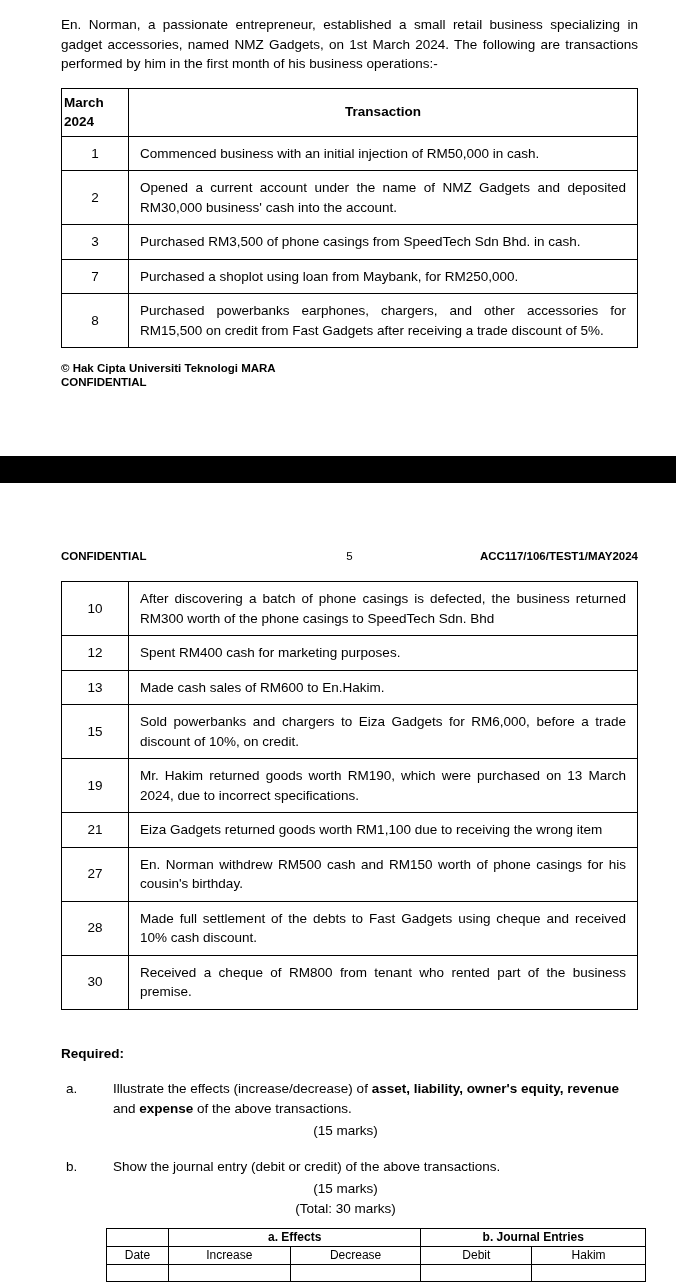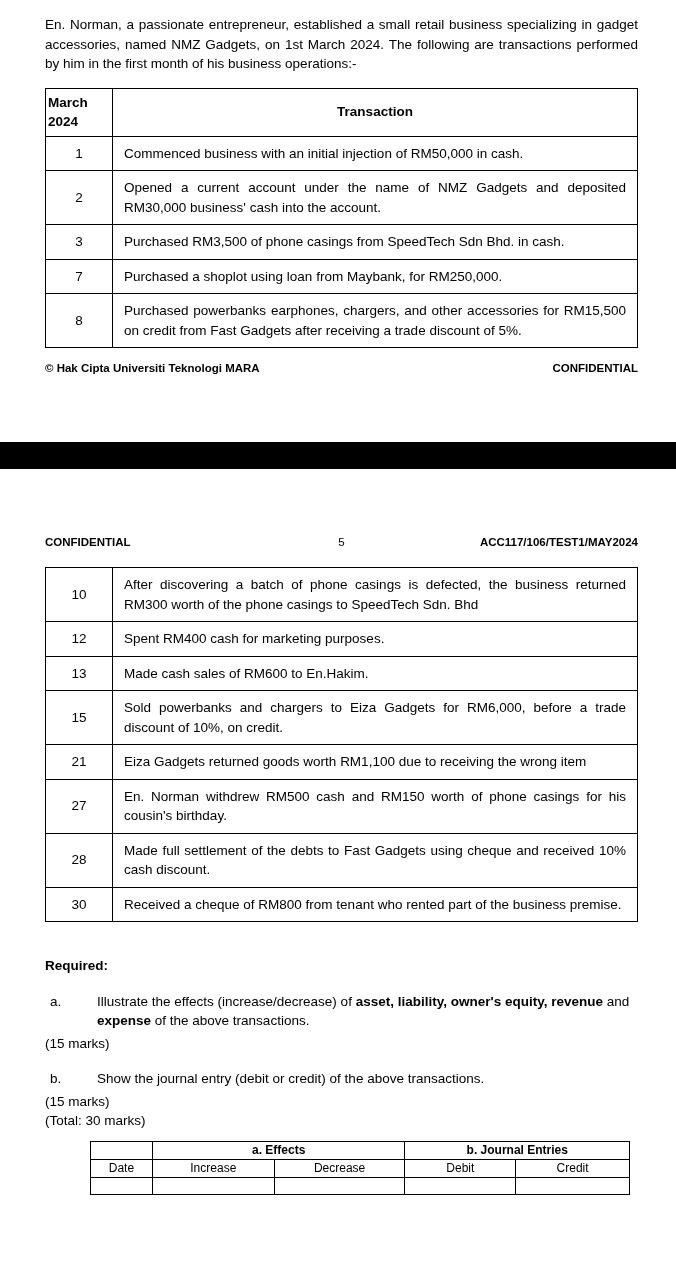--- a/index.html
+++ b/index.html
@@ -2,48 +2,48 @@
 <html><head>
 <meta charset="utf-8">
 <style>
   * { margin:0; padding:0; box-sizing:border-box; }
   html,body { background:#ffffff; }
   body {
     width:676px; min-height:1284px;
     font-family:"Liberation Sans", sans-serif;
     color:#000; font-size:13.5px; line-height:19.5px;
   }
-  .page { padding-left:45px; padding-right:38px; }
+  .page { padding-left:61px; padding-right:38px; }
   .page1 { padding-top:15px; }
   .intro { text-align:justify; }
 
   table.trans-table { width:100%; border-collapse:collapse; margin-top:14px; }
   table.trans-table th, table.trans-table td { border:1px solid #000; }
   th.c-date-h { width:67px; font-weight:bold; text-align:left; padding:4px 2px; vertical-align:middle; }
   th.c-text-h { font-weight:bold; text-align:center; padding:4px 6px; vertical-align:middle; }
   td.c-date { width:67px; text-align:center; vertical-align:middle; }
   td.c-text { padding:7px 11px; text-align:justify; vertical-align:middle; }
 
   .footer-row { display:flex; justify-content:space-between; margin-top:13px;
-    font-size:11.5px; font-weight:bold; line-height:14px; }
+    font-size:11.5px; font-weight:bold; line-height:14px;flex-direction:column; }
 
   .page-break { height:27px; background:#000; margin-top:67px; }
 
   .page2 { padding-top:66px; }
   .hdr-row { display:flex; align-items:baseline; font-size:11.5px; line-height:14px; }
   .hdr-row .h-left { flex:1; font-weight:bold; text-align:left; }
   .hdr-row .h-center { flex:0 0 auto; font-weight:normal; }
   .hdr-row .h-right { flex:1; font-weight:bold; text-align:right; }
   .page2 table.trans-table { margin-top:18px; }
 
   .required { margin-top:34px; font-weight:bold; }
   .req-item { display:flex; margin-top:16px; padding-left:5px; }
   .req-label { width:47px; flex:0 0 47px; }
   .req-text { flex:1; }
-  .marks { text-align:left; padding-right:8px; margin-top:3px; }
+  .marks { text-align:center; padding-right:8px; margin-top:3px; }
   .marks.tight { margin-top:0; }
   .fmt-note { margin-left:52px; margin-top:17px; }
 
   table.format-table { border-collapse:collapse; margin:10px 0 0 45px; width:540px;
     font-size:12px; line-height:15px; }
   table.format-table td { border:1px solid #000; text-align:center; padding:1px 4px; height:18px; }
   td.grp { font-weight:bold;margin-left:16px; }
   tr.empty-row td { height:17px; }
   b { font-weight:bold;text-align:center; }
 </style>
@@ -111,20 +111,24 @@
         </tr>
         <tr>
           <td class="c-date">13</td>
           <td class="c-text">Made cash sales of RM600 to En.Hakim.</td>
         </tr>
         <tr>
           <td class="c-date">15</td>
           <td class="c-text">Sold powerbanks and chargers to Eiza Gadgets for RM6,000, before a trade discount of 10%, on credit.</td>
         </tr>
         <tr>
+          <td class="c-date">19</td>
+          <td class="c-text">Mr. Hakim returned goods worth RM190, which were purchased on 13 March 2024, due to incorrect specifications.</td>
+        </tr>
+        <tr>
           <td class="c-date">21</td>
           <td class="c-text">Eiza Gadgets returned goods worth RM1,100 due to receiving the wrong item</td>
         </tr>
         <tr>
           <td class="c-date">27</td>
           <td class="c-text">En. Norman withdrew RM500 cash and RM150 worth of phone casings for his cousin's birthday.</td>
         </tr>
         <tr>
           <td class="c-date">28</td>
           <td class="c-text">Made full settlement of the debts to Fast Gadgets using cheque and received 10% cash discount.</td>
@@ -164,21 +168,21 @@
         <tr>
       <td></td>
       <td class="grp" colspan="2">a. Effects</td>
       <td class="grp" colspan="2">b. Journal Entries</td>
     </tr>
     <tr>
       <td>Date</td>
       <td>Increase</td>
       <td>Decrease</td>
       <td>Debit</td>
-      <td>Credit</td>
+      <td>Hakim</td>
     </tr>
     <tr class="empty-row">
       <td></td>
       <td></td>
       <td></td>
       <td></td>
       <td></td>
     </tr>
   </tbody>
     </table>

